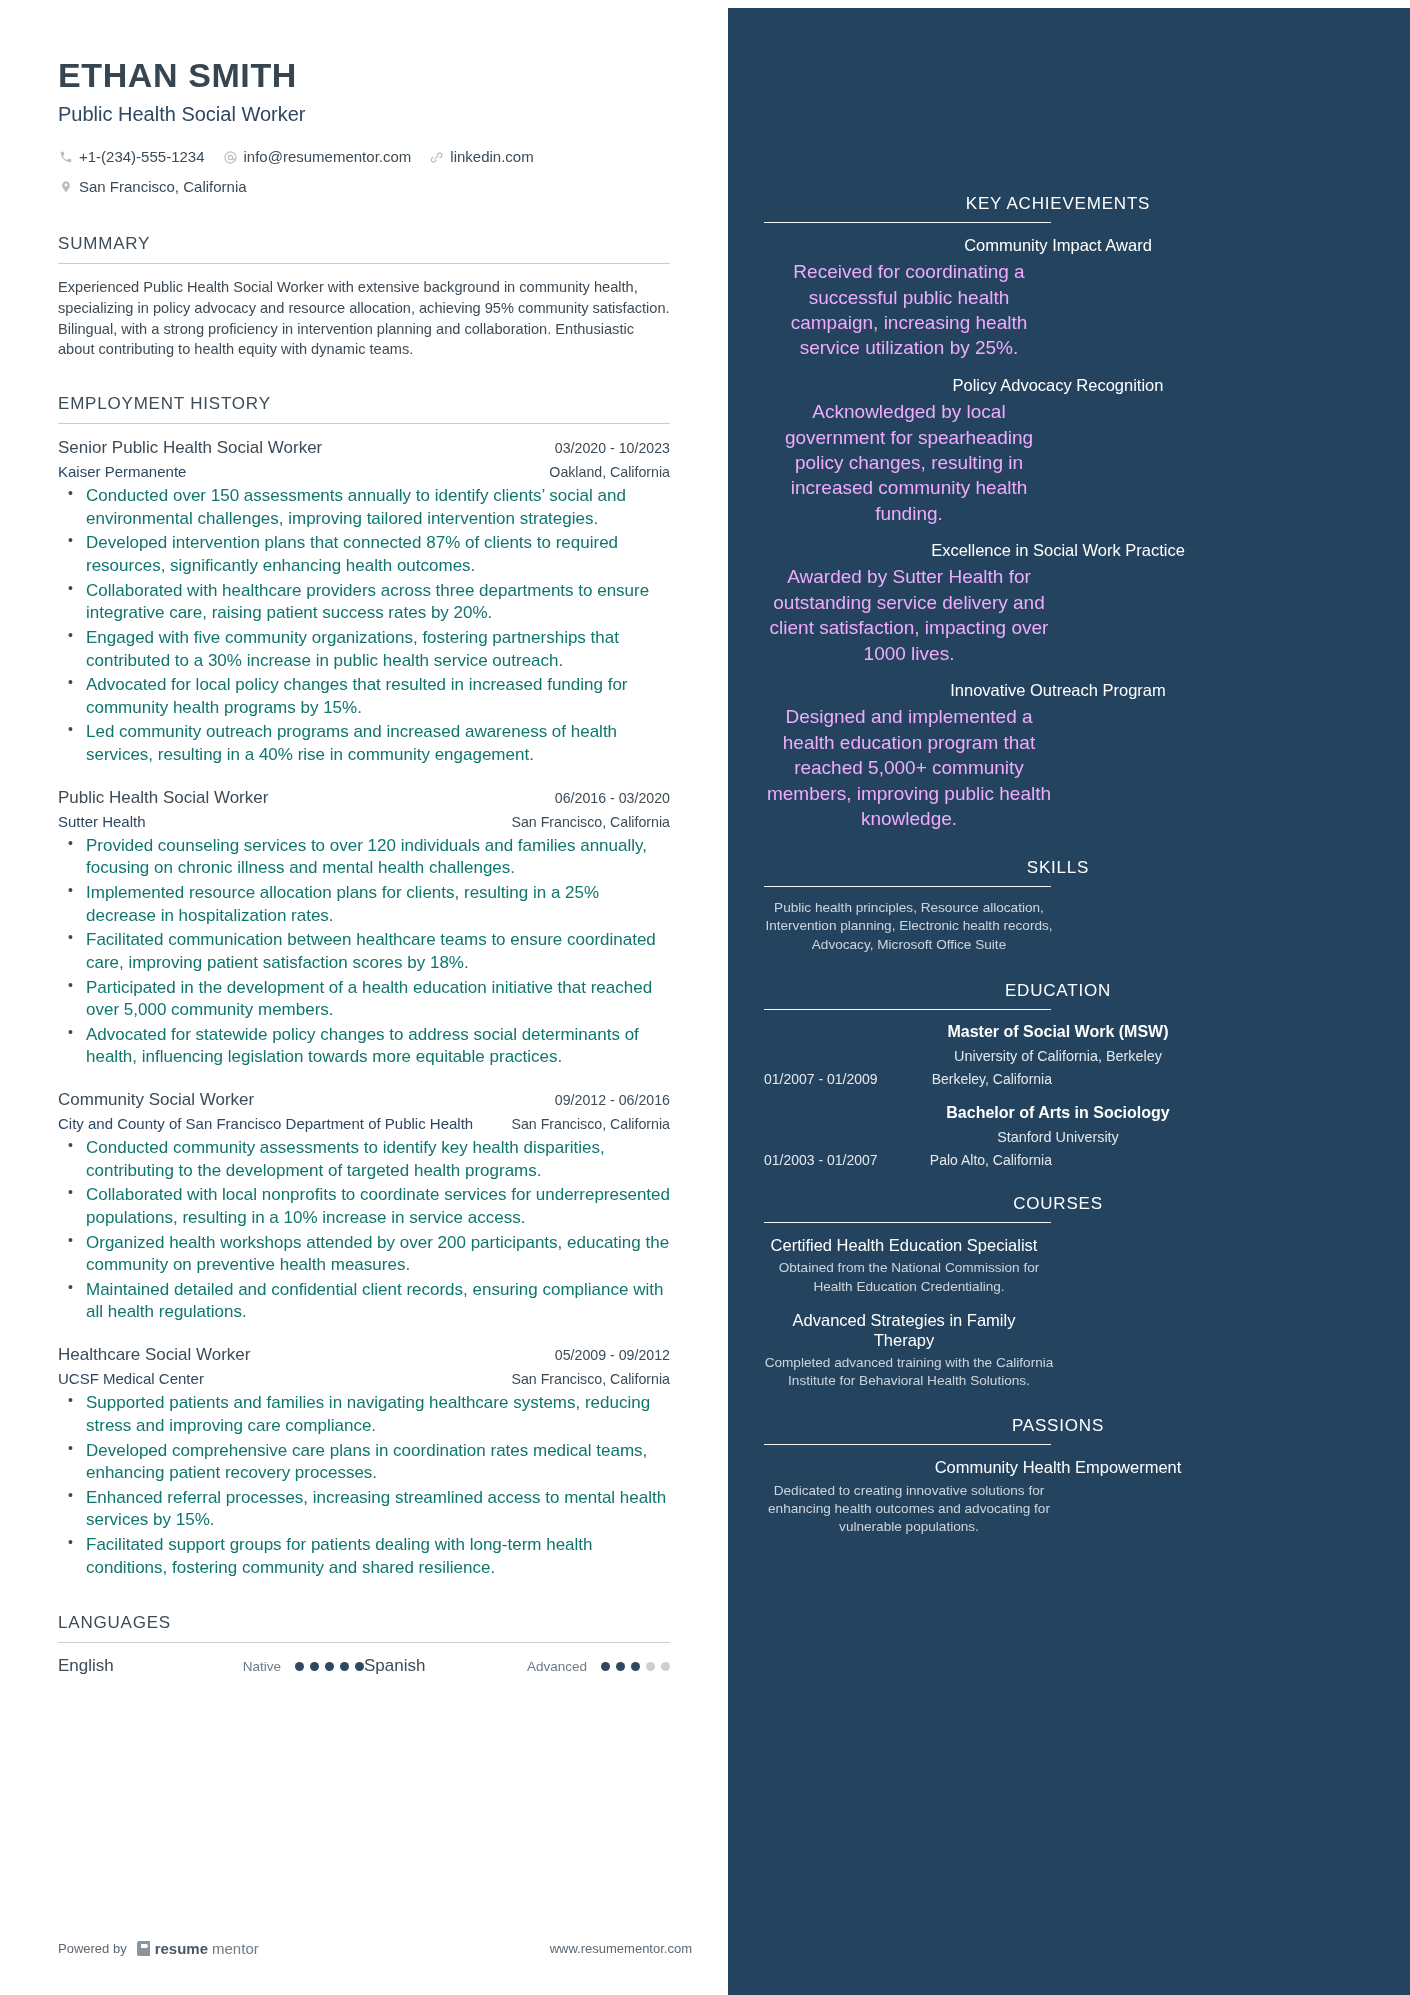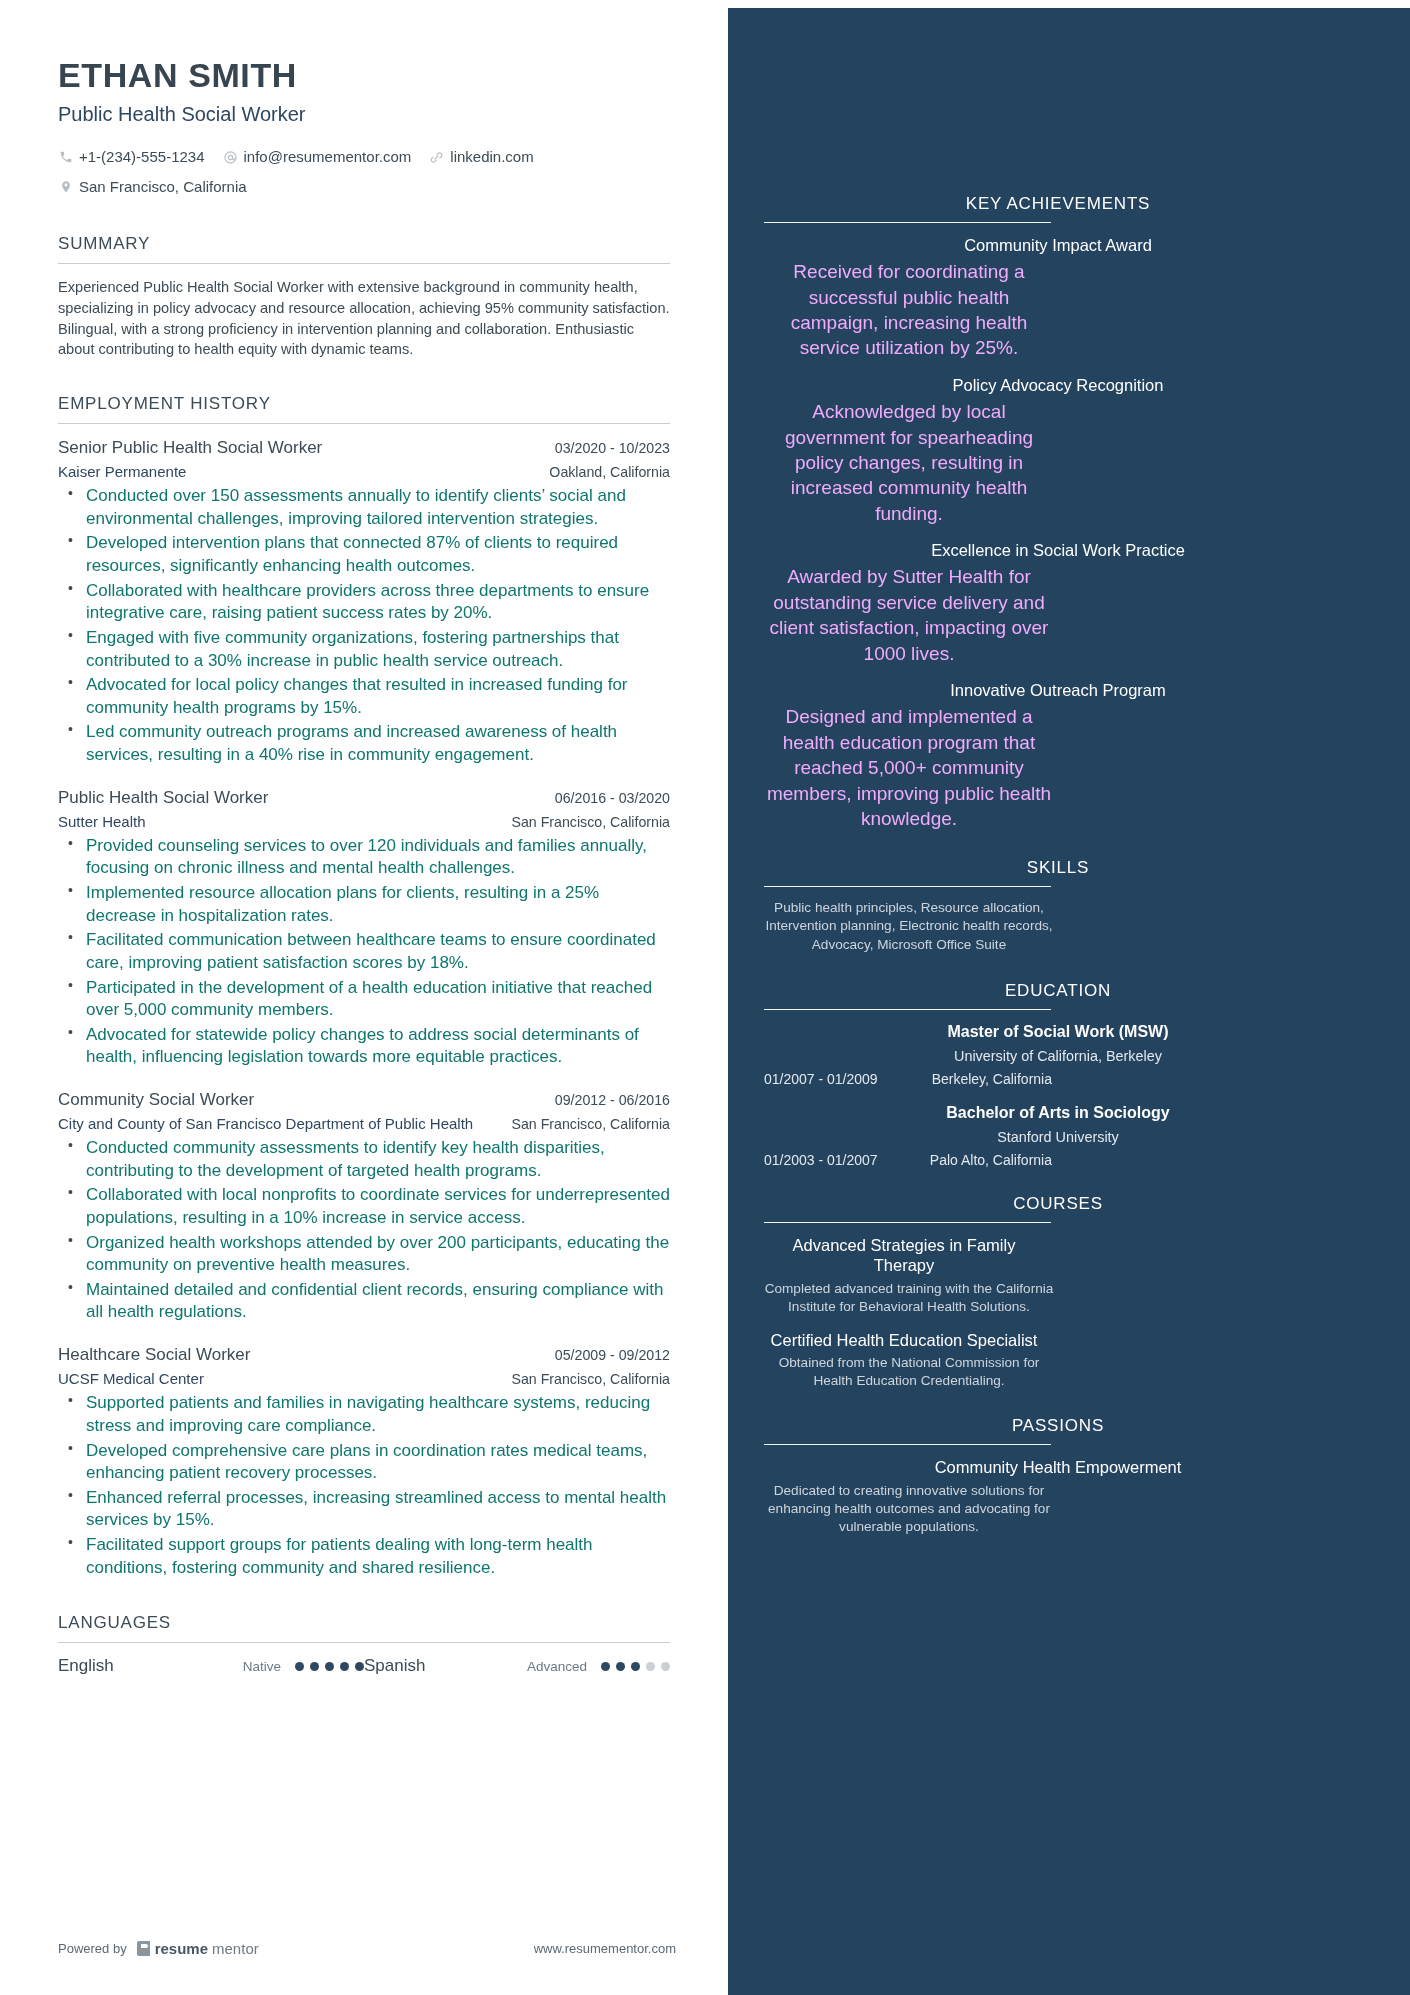--- a/index.html
+++ b/index.html
@@ -177,21 +177,21 @@
   .dot {
     width: 9px; height: 9px; border-radius: 50%;
     background: #2f4760;
   }
   .dot.off { background: #ccd0d4; }
 
   
   .footer {
     position: absolute;
     left: 58px;
-    right: 52px;
+    right: 36px;
     bottom: 46px;
     display: flex;
     align-items: center;
     justify-content: space-between;
     font-size: 13px;
     color: #5c6872;
   }
   .powered { display:flex; align-items:center; gap: 10px; }
   .brand { display:flex; align-items:center; gap:4px; font-size:15px; }
   .brand .mark {
@@ -528,26 +528,26 @@
           <span>Palo Alto, California</span>
         </div>
       </div>
     </div>
 
     <div class="sb-sec">
       <div class="sb-title">COURSES</div>
       <div class="sb-rule"></div>
 
       <div class="course">
+        <div class="course-title">Certified Health Education Specialist</div>
+        <div class="course-desc">Obtained from the National Commission for Health Education Credentialing.</div>
+      </div>
+      <div class="course">
         <div class="course-title">Advanced Strategies in Family Therapy</div>
         <div class="course-desc">Completed advanced training with the California Institute for Behavioral Health Solutions.</div>
-      </div>
-      <div class="course">
-        <div class="course-title">Certified Health Education Specialist</div>
-        <div class="course-desc">Obtained from the National Commission for Health Education Credentialing.</div>
       </div>
     </div>
 
     <div class="sb-sec">
       <div class="sb-title">PASSIONS</div>
       <div class="sb-rule"></div>
       <div>
         <div class="passion-title">Community Health Empowerment</div>
         <div class="passion-desc">Dedicated to creating innovative solutions for enhancing health outcomes and advocating for vulnerable populations.</div>
       </div>

